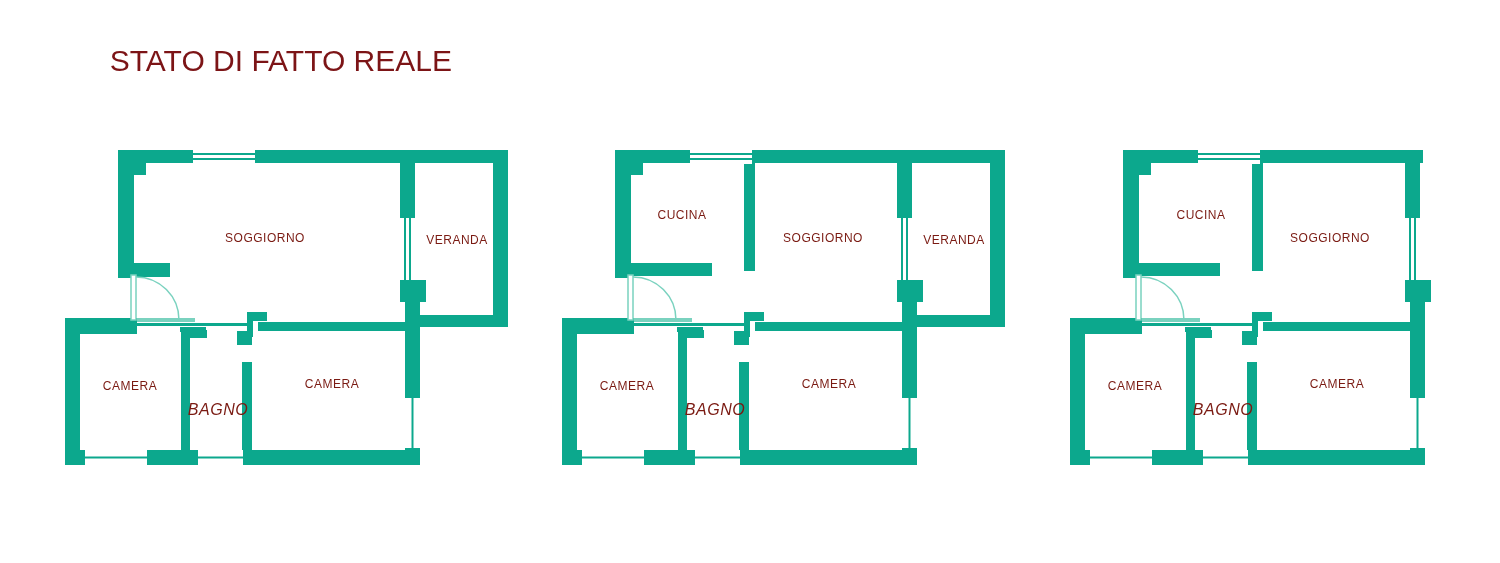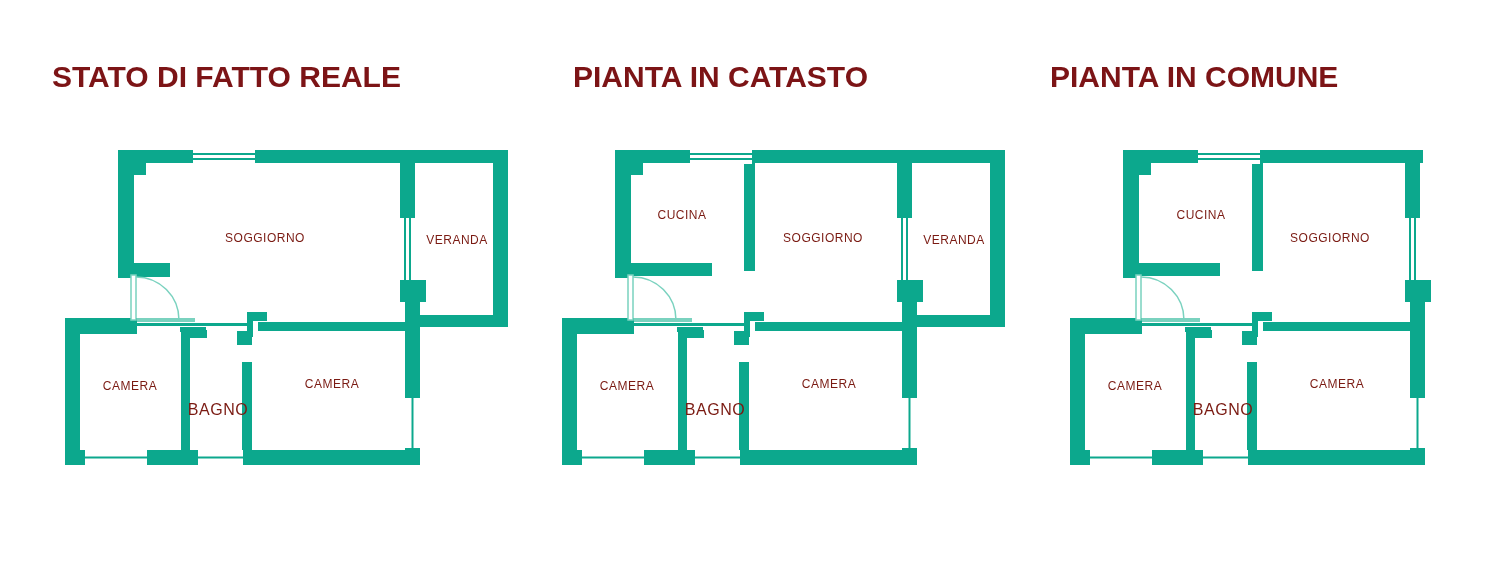--- a/index.html
+++ b/index.html
@@ -7,47 +7,45 @@
     --wall-light:#7ad2bf;
     --label:#7a1a12;
     --title:#7c1416;
     --bg:#ffffff;
   }
   *{margin:0;padding:0;box-sizing:border-box;}
   html,body{width:1500px;height:563px;background:var(--bg);overflow:hidden;
     font-family:"Liberation Sans", sans-serif;}
   .stage{position:relative;width:1500px;height:563px;background:var(--bg);}
   .plan-title{
-    position:absolute;top:58px;width:400px;height:40px;
-    text-align:left;font-weight:bold;font-size:30px;line-height:38px;
+    position:absolute;top:42px;width:400px;height:40px;
+    text-align:right;font-weight:normal;font-size:30px;line-height:38px;
     color:var(--title);letter-spacing:0px;white-space:nowrap;
   }
   .plan{position:absolute;top:148px;height:330px;}
   .plan svg{position:absolute;left:0;top:0;}
   .room-label{
     position:absolute;transform:translate(-50%,-50%);
     color:var(--label);font-size:12px;font-weight:400;white-space:nowrap;
     letter-spacing:0.5px;
   }
-  .room-label.small{font-size:16px;}
+  .room-label.small{font-size:16px;font-style:italic;}
   .wall{fill:var(--wall);}
   .lightbar{fill:var(--wall-light);}
   .win{fill:#ffffff;}
   .winline{stroke:var(--wall);stroke-width:2;}
   .door-leaf{fill:#ffffff;stroke:var(--wall-light);stroke-width:1.5;}
   .door-arc{fill:none;stroke:var(--wall-light);stroke-width:1.5;}
 </style>
 </head>
 <body>
 
 <div class="stage">
 
   <div class="plan-title" style="left:52px;">STATO DI FATTO REALE</div>
-  <div class="plan-title" style="left:573px;">PIANTA IN CATASTO</div>
-  <div class="plan-title" style="left:1050px;">PIANTA IN COMUNE</div>
 
   <div class="plan" style="left:60px;width:470px;">
     <svg id="svg-plan-0" width="470" height="330" viewBox="0 0 470 330">
         <rect x="58" y="2" width="390" height="13" class="wall"></rect>
         <rect x="58" y="2" width="16" height="128" class="wall"></rect>
         <rect x="74" y="13" width="12" height="14" class="wall"></rect>
         <rect x="340" y="2" width="15" height="68" class="wall"></rect>
         <rect x="340" y="132" width="26" height="22" class="wall"></rect>
         <rect x="345" y="152" width="15" height="165" class="wall"></rect>
         <rect x="5" y="170" width="72" height="16" class="wall"></rect>

